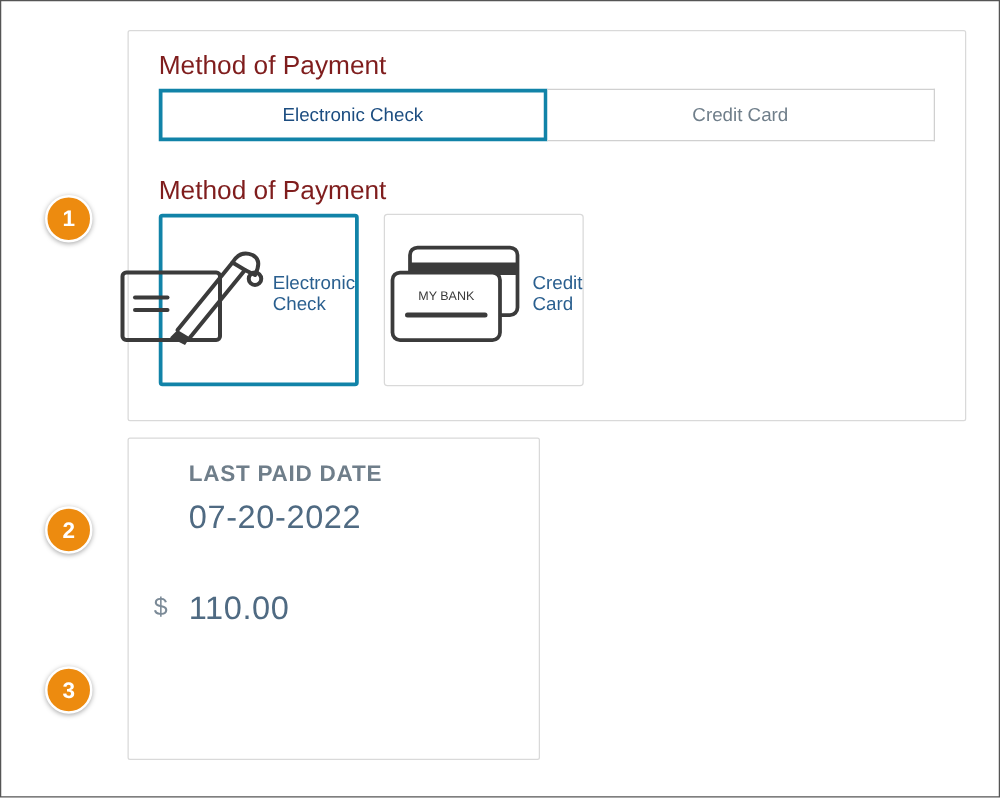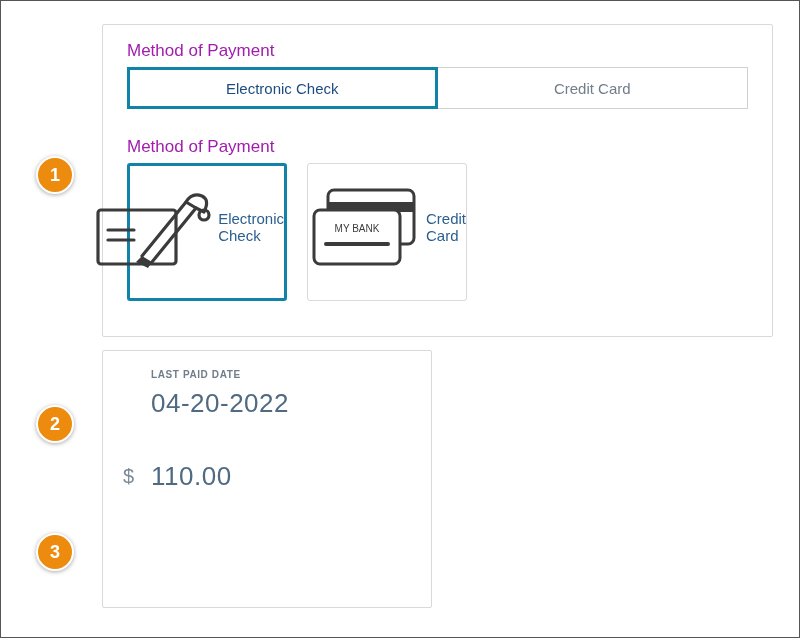--- a/index.html
+++ b/index.html
@@ -39,22 +39,22 @@
     position: absolute;
     left: 101px;
     top: 23px;
     width: 671px;
     height: 313px;
     border: 1px solid #d9d9d9;
     border-radius: 2px;
     padding: 16px 24px 18px 24px;
   }
   .section-label {
-    font-size: 17px;
-    color: #a21caf;
+    font-size: 21px;
+    color: #7f1d1d;
     margin: 0 0 6px 0;
   }
   .seg-row {
     display: flex;
     width: 100%;
     height: 42px;
     margin-bottom: 28px;
   }
   .seg {
     flex: 1 1 50%;
@@ -121,21 +121,21 @@
     width: 330px;
     height: 258px;
     border: 1px solid #d9d9d9;
     border-radius: 2px;
     padding: 18px 22px;
   }
   .info-block {
     margin-bottom: 42px;
   }
   .info-label {
-    font-size: 10px;
+    font-size: 18px;
     letter-spacing: 0.6px;
     color: #6f7e8a;
     font-weight: 600;
     margin: 0 0 8px 26px;
   }
   .info-value {
     font-size: 26px;
     color: #4f6a82;
     margin: 0 0 0 26px;
     font-weight: 400;
@@ -228,21 +228,21 @@
         <div class="card-label">Credit Card</div>
       </div>
 
     </div>
   </div>
 
   <div class="panel2">
 
     <div class="info-block">
       <p class="info-label">LAST PAID DATE</p>
-      <p class="info-value">04-20-2022</p>
+      <p class="info-value">07-20-2022</p>
     </div>
 
     <div class="info-block" style="margin-bottom:0;">
       <div class="amount-row">
         <span class="dollar">$</span>
         <p class="info-value">110.00</p>
       </div>
     </div>
 
   </div>

